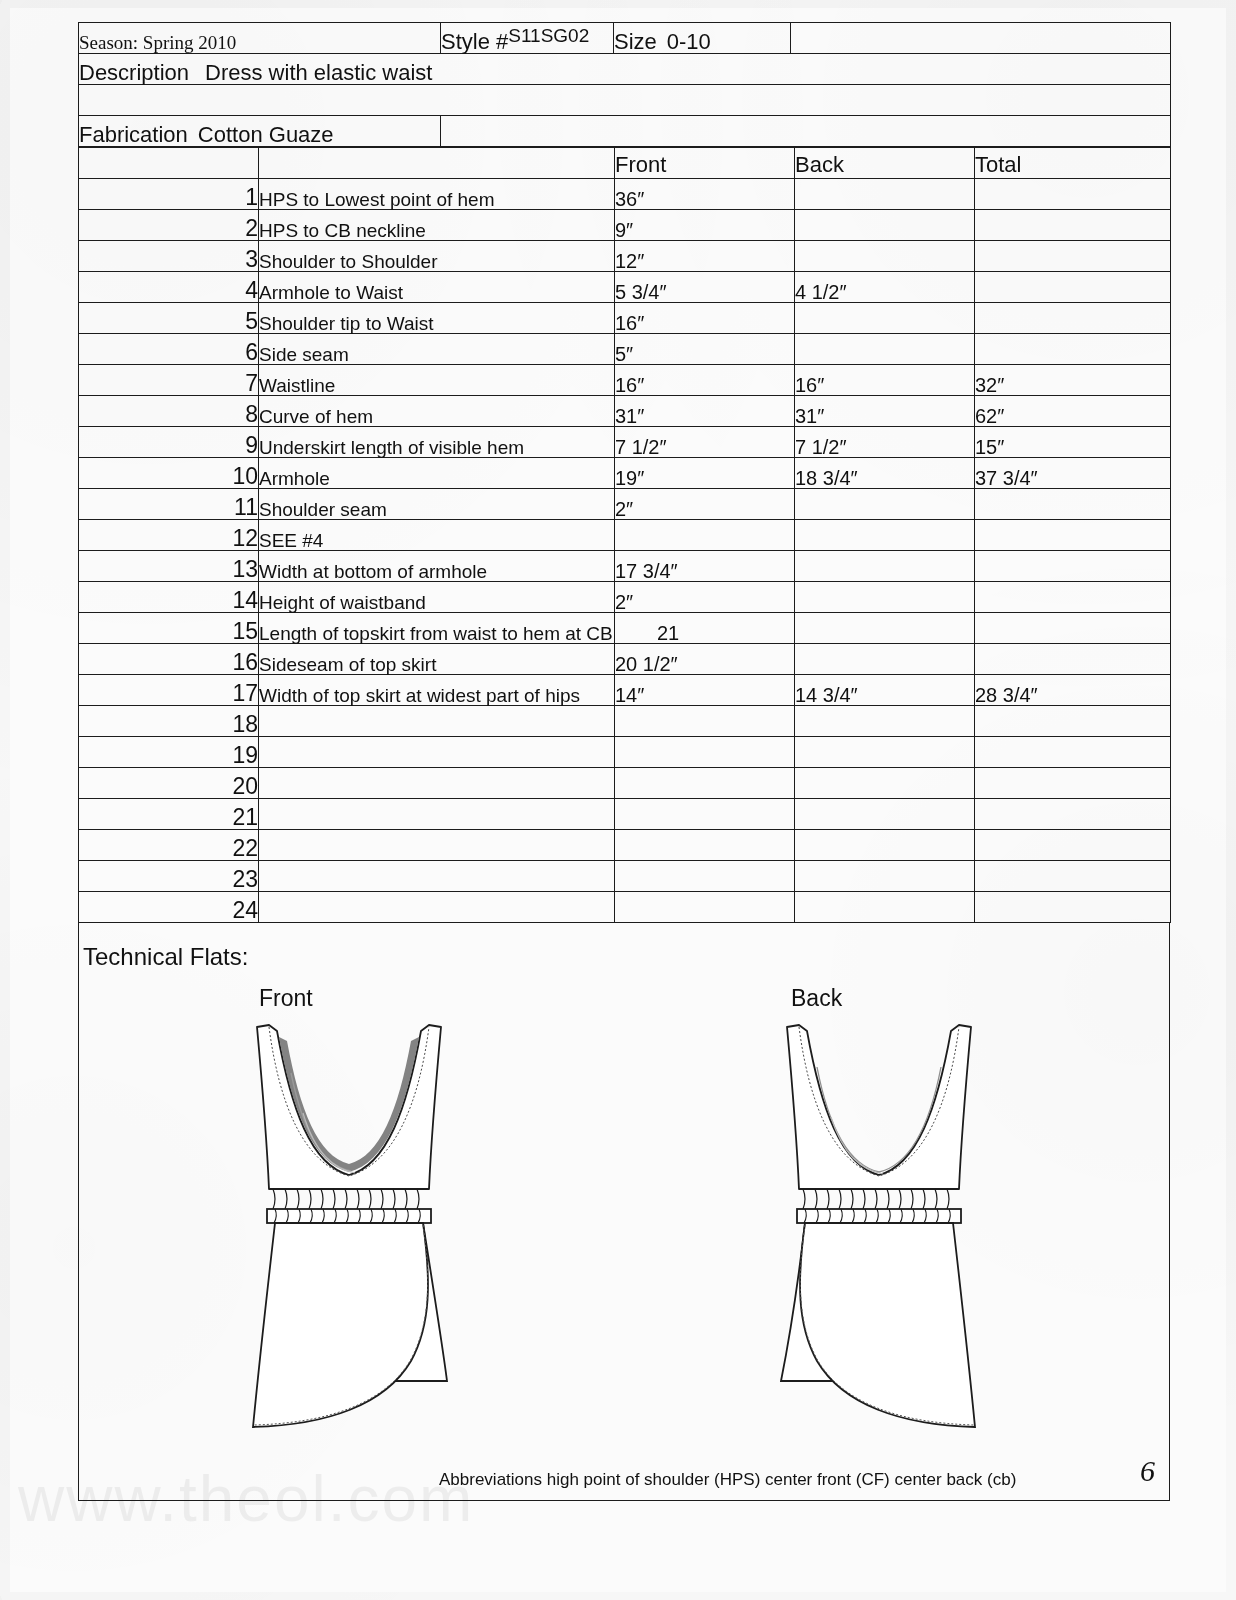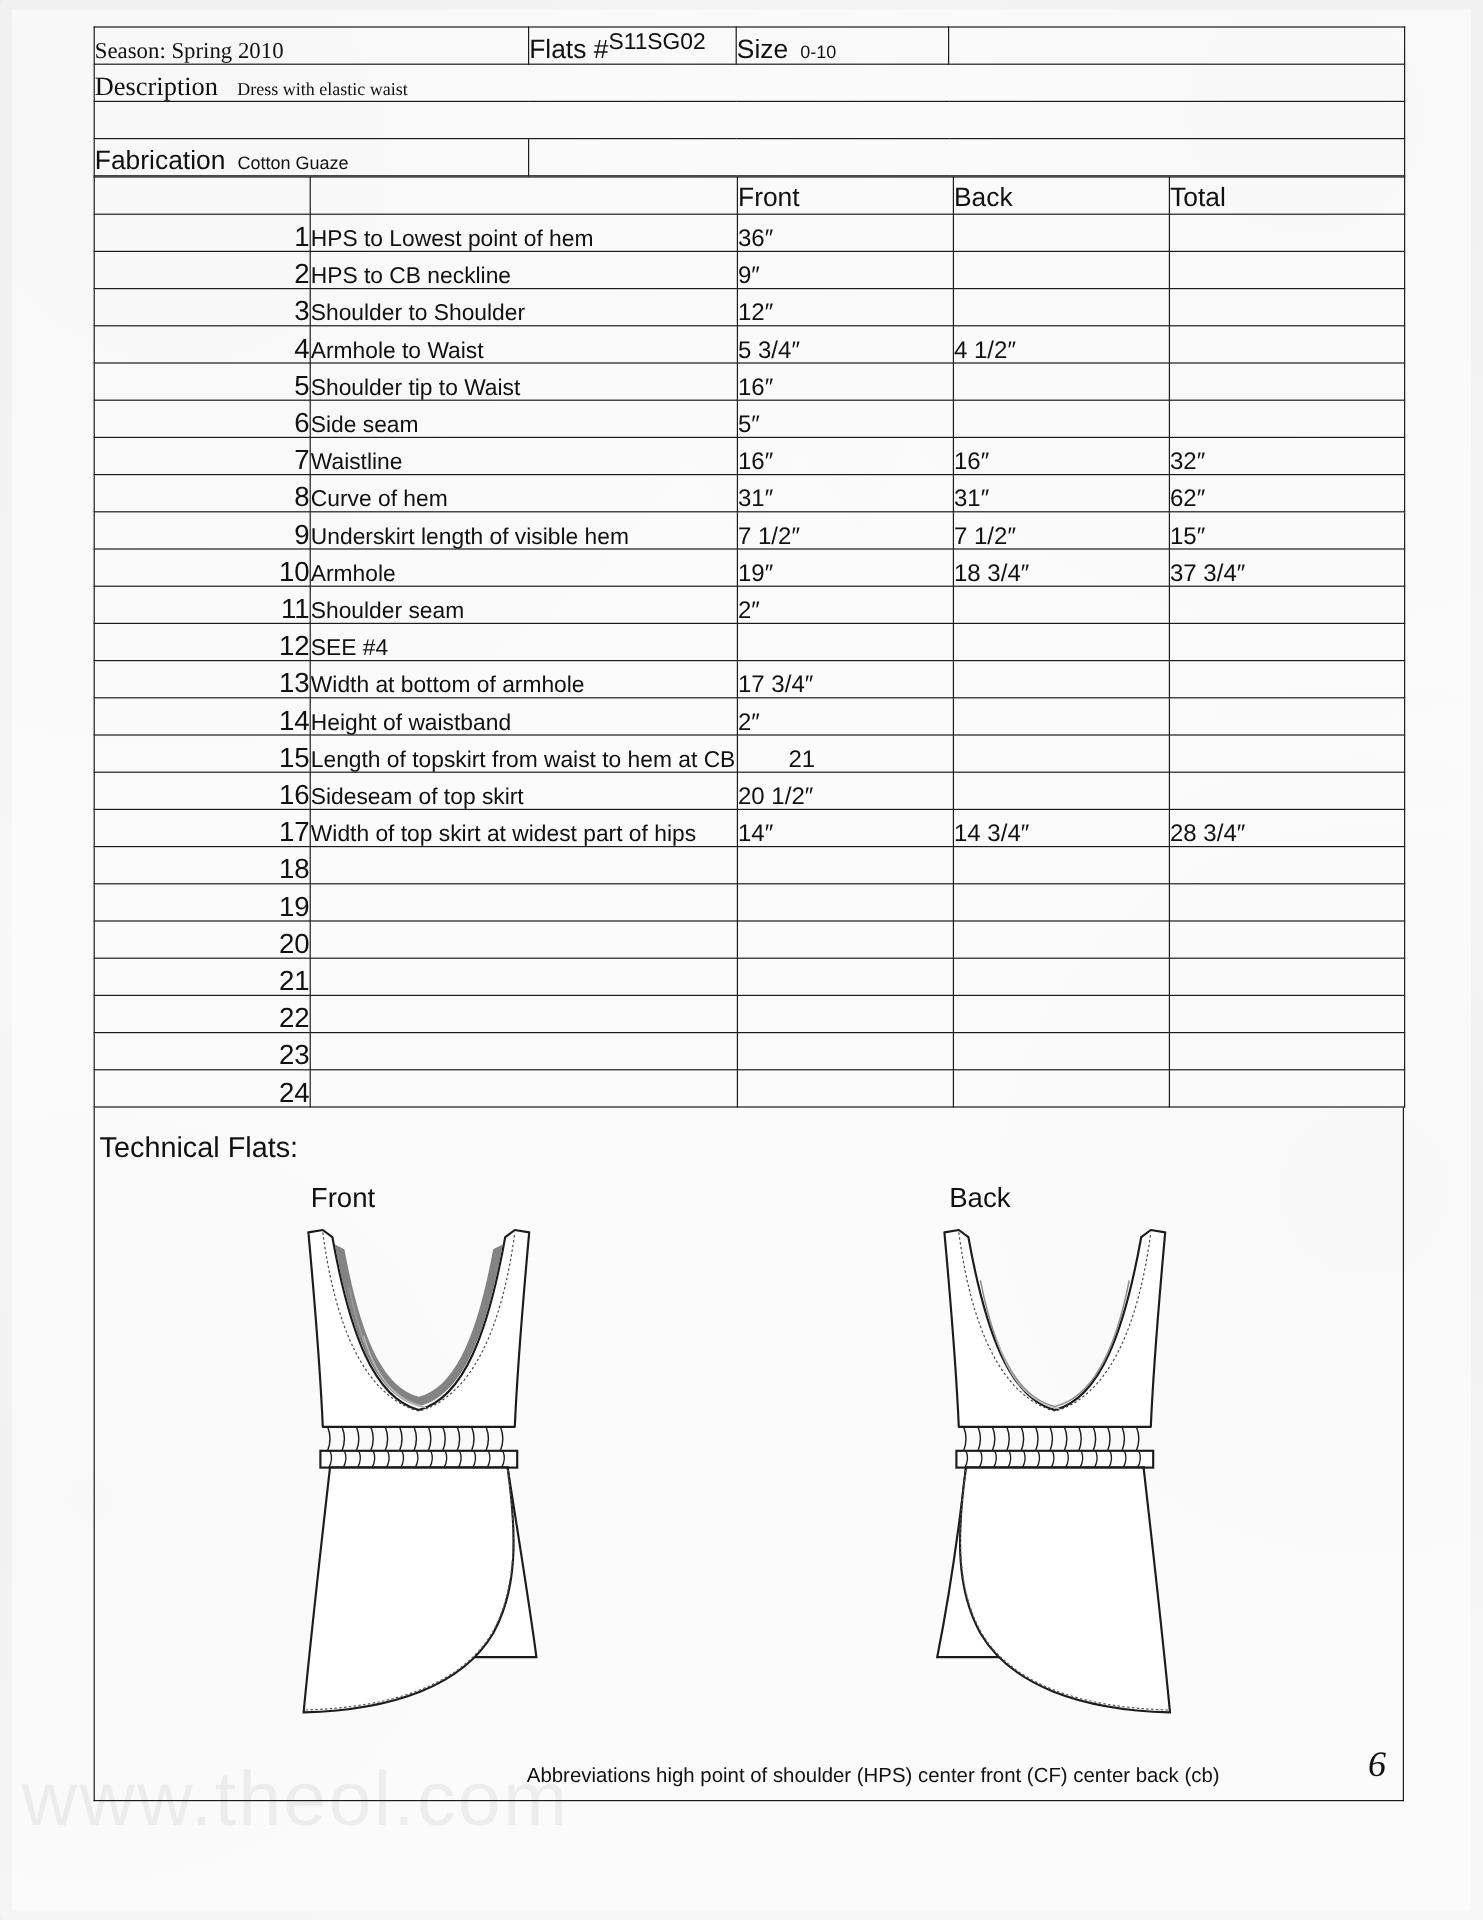--- a/index.html
+++ b/index.html
@@ -78,31 +78,31 @@
     font-size: 20px;
     line-height: 1.05;
     padding: 0 2px 2px 4px;
     white-space: nowrap;
   }
   .season-text {
     font-family: "Liberation Serif", serif;
     font-size: 19px;
   }
   .lbl { font-size: 22px; }
-  .val { font-size: 15px; margin-top: 27px; }
+  .val { font-size: 22px; margin-top: 27px; }
   .sup {
     font-size: 19px;
     vertical-align: 7px;
     line-height: 1;
     margin-top: 48px;
   }
   .gap-left { display: inline-block; width: 16px; }
   .gap-small { display: inline-block; width: 10px; }
 
-  .row-tall td { height: 38px; font-family: Liberation Serif, serif; }
+  .row-tall td { height: 38px; }
   .row-blank td { height: 32px; }
   .row-fab td { height: 38px; }
 
   
   table.meas {
     border-collapse: collapse;
     width: 1092px;
     table-layout: fixed;
   }
   table.meas td {
@@ -204,21 +204,21 @@
       <col style="width:173px">
       <col style="width:177px">
       <col style="width:380px">
     </colgroup>
     <tbody>
       <tr>
         <td class="hdr-cell">
           <span class="season-text">Season: Spring 2010</span>
         </td>
         <td class="hdr-cell">
-          <span class="lbl">Flats  #</span><span class="sup">S11SG02</span>
+          <span class="lbl">Style  #</span><span class="sup">S11SG02</span>
         </td>
         <td class="hdr-cell">
           <span class="lbl">Size</span><span class="gap-small"></span><span class="val">0-10</span>
         </td>
         <td></td>
       </tr>
       <tr class="row-tall">
         <td class="hdr-cell" colspan="4">
           <span class="lbl">Description</span><span class="gap-left"></span><span class="val">Dress with elastic waist</span>
         </td>

